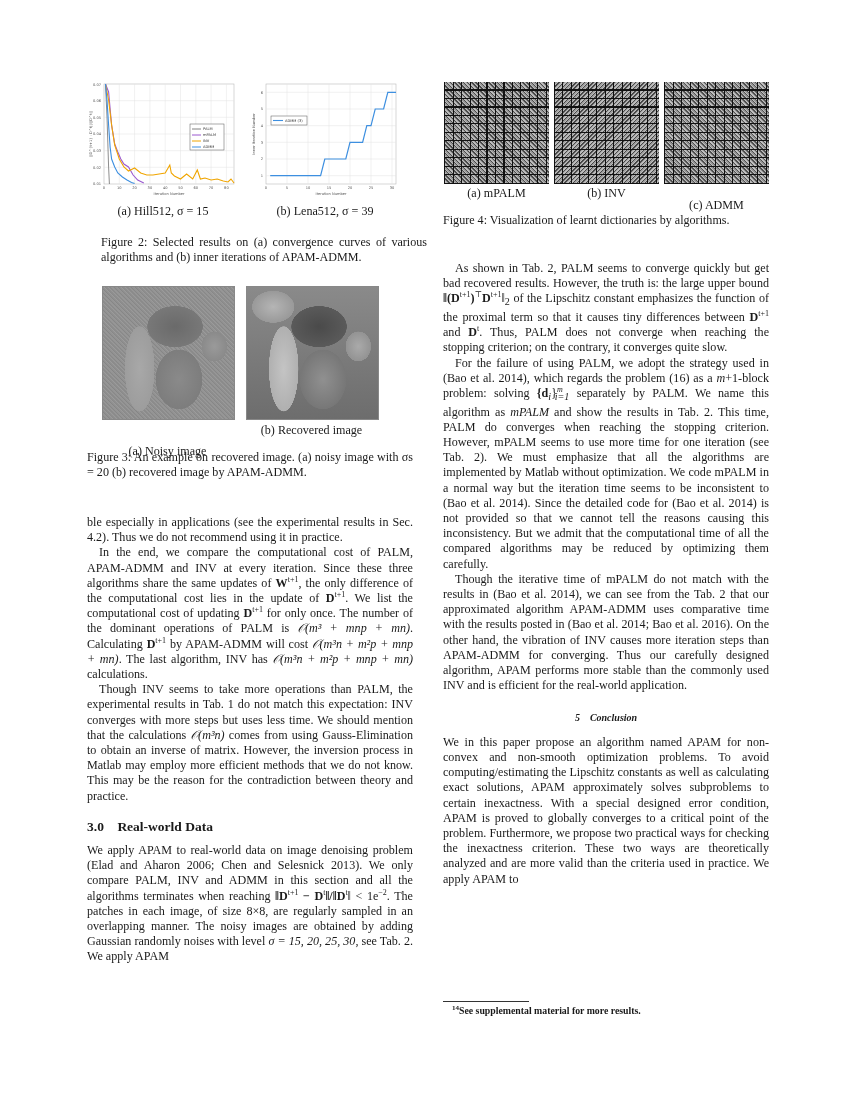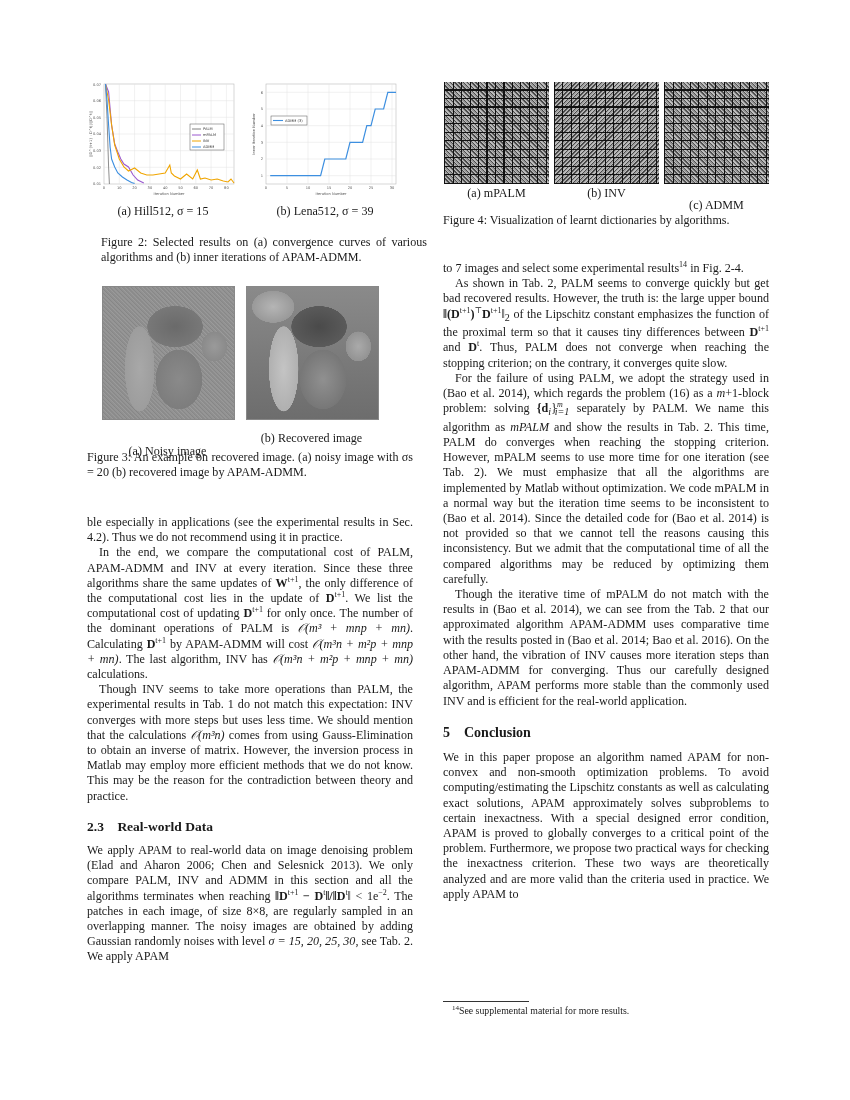--- a/index.html
+++ b/index.html
@@ -145,37 +145,37 @@
 <div class="photo" style="left:246px; top:286px; width:131px; height:132px;
             background:
               radial-gradient(ellipse 30% 22% at 55% 30%, #4a4a4a 0%, #5a5a5a 70%, transparent 71%),
               radial-gradient(ellipse 14% 40% at 28% 62%, #c4c4c4 0%, #b0b0b0 80%, transparent 81%),
               radial-gradient(ellipse 22% 28% at 58% 70%, #909090 0%, #777 80%, transparent 81%),
               radial-gradient(ellipse 12% 14% at 85% 45%, #aaa 0%, #939393 80%, transparent 81%),
               radial-gradient(ellipse 20% 15% at 20% 15%, #b5b5b5 0%, #999 80%, transparent 81%),
               linear-gradient(180deg, #8a8a8a, #6d6d6d);"></div>
 
 <div class="sub-cap" style="left:100px; top:444px; width:135px;">(a) Noisy image</div>
-<div class="sub-cap" style="left:243px; top:423px; width:137px;margin-top:8px;">(b) Recovered image</div>
+<div class="sub-cap" style="left:243px; top:423px; width:137px;">(b) Recovered image</div>
 
 <div class="col col-left" style="top:450px;">
   <span>Figure 3: An example on recovered image. (a) noisy image with σs = 20 (b) recovered image by APAM-ADMM.</span>
 </div>
 
 <div class="col col-left" style="top:515px;">
   <p class="p"><span>ble especially in applications (see the experimental results in Sec. 4.2). Thus we do not recommend using it in practice.</span></p>
   <p class="p indent">
     <span>In the end, we compare the computational cost of PALM, APAM-ADMM and INV at every iteration. Since these three algorithms share the same updates of </span><b>W</b><sup>t+1</sup><span>, the only difference of the computational cost lies in the update of </span><b>D</b><sup>t+1</sup><span>. We list the computational cost of updating </span><b>D</b><sup>t+1</sup><span> for only once. The number of the dominant operations of PALM is </span><span class="math">𝒪(m³ + mnp + mn)</span><span>. Calculating </span><b>D</b><sup>t+1</sup><span> by APAM-ADMM will cost </span><span class="math">𝒪(m³n + m²p + mnp + mn)</span><span>. The last algorithm, INV has </span><span class="math">𝒪(m³n + m²p + mnp + mn)</span><span> calculations.</span>
   </p>
   <p class="p indent">
     <span>Though INV seems to take more operations than PALM, the experimental results in Tab. 1 do not match this expectation: INV converges with more steps but uses less time. We should mention that the calculations </span><span class="math">𝒪(m³n)</span><span> comes from using Gauss-Elimination to obtain an inverse of matrix. However, the inversion process in Matlab may employ more efficient methods that we do not know. This may be the reason for the contradiction between theory and practice.</span>
   </p>
 
   <div class="section-h" style="margin-top:15px; margin-bottom:9px; font-size:13.5px;">
-    <span>2.3</span>&nbsp;&nbsp;&nbsp;&nbsp;<span>Real-world Data</span>
+    <span>3.0</span>&nbsp;&nbsp;&nbsp;&nbsp;<span>Real-world Data</span>
   </div>
 
   <p class="p">
     <span>We apply APAM to real-world data on image denoising problem (Elad and Aharon 2006; Chen and Selesnick 2013). We only compare PALM, INV and ADMM in this section and all the algorithms terminates when reaching </span><span class="bold">‖D</span><sup>t+1</sup><span class="bold"> − D</span><sup>t</sup><span class="bold">‖/‖D</span><sup>t</sup><span>‖ &lt; 1e</span><sup>−2</sup><span>. The patches in each image, of size 8×8, are regularly sampled in an overlapping manner. The noisy images are obtained by adding Gaussian randomly noises with level </span><span class="math">σ = 15, 20, 25, 30</span><span>, see Tab. 2. We apply APAM</span>
   </p>
 </div>
 
 <div class="dict" style="left:444px; top:82px; width:105px; height:102px;
   background: repeating-linear-gradient(0deg, #111 0 1px, transparent 1px 8.5px), repeating-linear-gradient(90deg, #111 0 1px, transparent 1px 8.5px), repeating-linear-gradient(45deg, #9a9a9a 0 1px, #4a4a4a 1px 2px, #bcbcbc 2px 3px), #777;"></div>
 <div class="dict" style="left:554px; top:82px; width:105px; height:102px;
@@ -185,38 +185,35 @@
 
 <div class="sub-cap" style="left:444px; top:186px; width:105px;font-family:Liberation Serif, serif;">(a) mPALM</div>
 <div class="sub-cap" style="left:554px; top:186px; width:105px;">(b) INV</div>
 <div class="sub-cap" style="left:664px; top:198px; width:105px;">(c) ADMM</div>
 
 <div class="col col-right" style="top:213px; text-align:left;">
   <span>Figure 4: Visualization of learnt dictionaries by algorithms.</span>
 </div>
 
 <div class="col col-right" style="top:261px;">
-  <p class="p">
-    <span>to 7 images and select some experimental results</span><sup>14</sup><span> in Fig. 2-4.</span>
-  </p>
   <p class="p indent">
     <span>As shown in Tab. 2, PALM seems to converge quickly but get bad recovered results. However, the truth is: the large upper bound </span><span class="bold">‖(D</span><sup>t+1</sup><span class="bold">)</span><sup>⊤</sup><span class="bold">D</span><sup>t+1</sup><span>‖</span><sub>2</sub><span> of the Lipschitz constant emphasizes the function of the proximal term so that it causes tiny differences between </span><b>D</b><sup>t+1</sup><span> and </span><b>D</b><sup>t</sup><span>. Thus, PALM does not converge when reaching the stopping criterion; on the contrary, it converges quite slow.</span>
   </p>
   <p class="p indent">
     <span>For the failure of using PALM, we adopt the strategy used in (Bao et al. 2014), which regards the problem (16) as a </span><span class="math">m</span><span>+1-block problem: solving </span><span class="bold">{d</span><sub class="math">i</sub><span>}</span><sup class="math" style="margin-right:-8px;">m</sup><sub class="math">i=1</sub><span> separately by PALM. We name this algorithm as </span><i>mPALM</i><span> and show the results in Tab. 2. This time, PALM do converges when reaching the stopping criterion. However, mPALM seems to use more time for one iteration (see Tab. 2). We must emphasize that all the algorithms are implemented by Matlab without optimization. We code mPALM in a normal way but the iteration time seems to be inconsistent to (Bao et al. 2014). Since the detailed code for (Bao et al. 2014) is not provided so that we cannot tell the reasons causing this inconsistency. But we admit that the computational time of all the compared algorithms may be reduced by optimizing them carefully.</span>
   </p>
   <p class="p indent">
     <span>Though the iterative time of mPALM do not match with the results in (Bao et al. 2014), we can see from the Tab. 2 that our approximated algorithm APAM-ADMM uses comparative time with the results posted in (Bao et al. 2014; Bao et al. 2016). On the other hand, the vibration of INV causes more iteration steps than APAM-ADMM for converging. Thus our carefully designed algorithm, APAM performs more stable than the commonly used INV and is efficient for the real-world application.</span>
   </p>
 
-  <div class="section-h" style="font-size:14px; margin-top:16px; margin-bottom:10px;">
+  <div class="section-h" style="text-align:center; font-size:10px; margin-top:16px; margin-bottom:10px;font-style:italic;">
     <span>5</span>&nbsp;&nbsp;&nbsp;&nbsp;<span>Conclusion</span>
   </div>
 
   <p class="p">
     <span>We in this paper propose an algorithm named APAM for non-convex and non-smooth optimization problems. To avoid computing/estimating the Lipschitz constants as well as calculating exact solutions, APAM approximately solves subproblems to certain inexactness. With a special designed error condition, APAM is proved to globally converges to a critical point of the problem. Furthermore, we propose two practical ways for checking the inexactness criterion. These two ways are theoretically analyzed and are more valid than the criteria used in practice. We apply APAM to</span>
   </p>
 </div>
 
 <div style="position:absolute; left:443px; top:1001px; width:86px; border-top:1px solid #333;"></div>
-<div style="position:absolute; left:452px; top:1005px; font-size:9.8px; line-height:12px;">
+<div style="position:absolute; left:452px; top:1005px; font-size:9.8px; line-height:12px;font-weight:bold;">
   <sup style="font-size:7px;">14</sup><span>See supplemental material for more results.</span>
 </div>
 
 </body></html>

